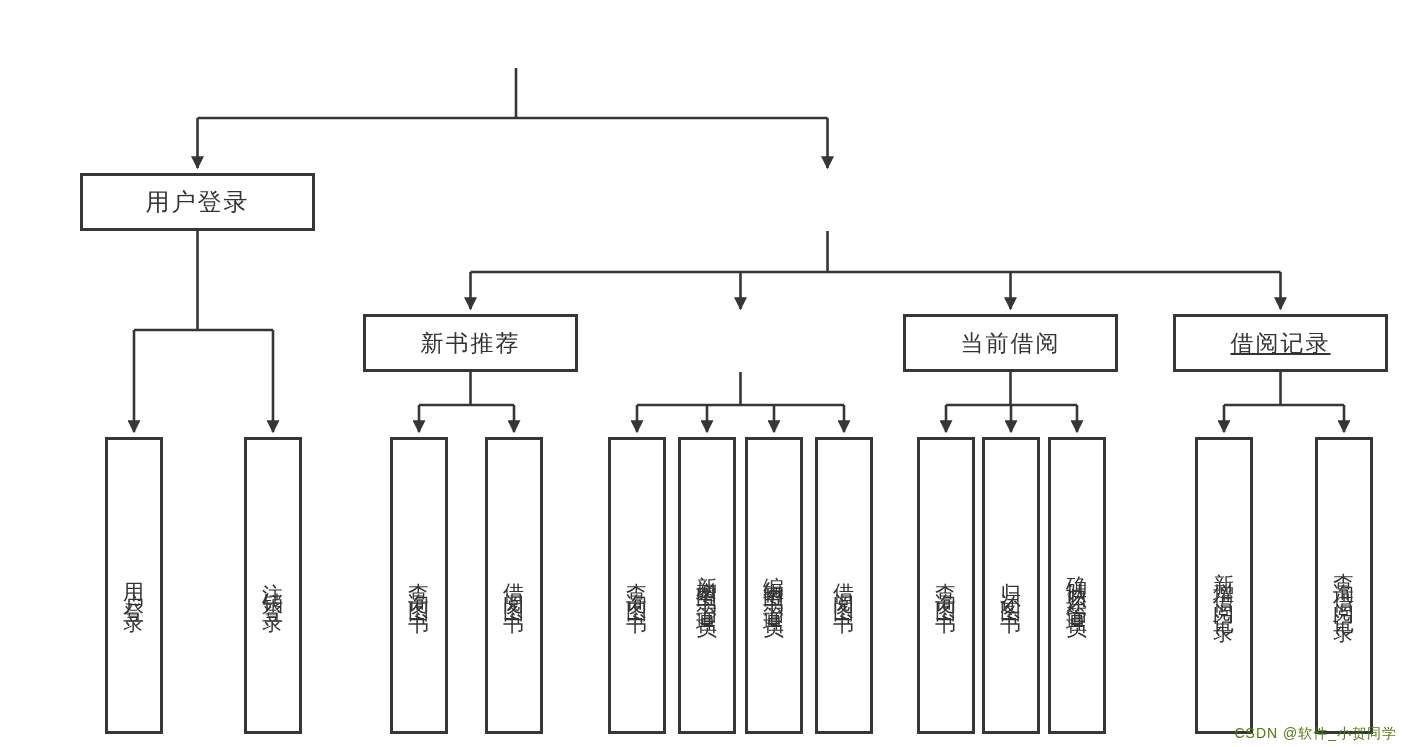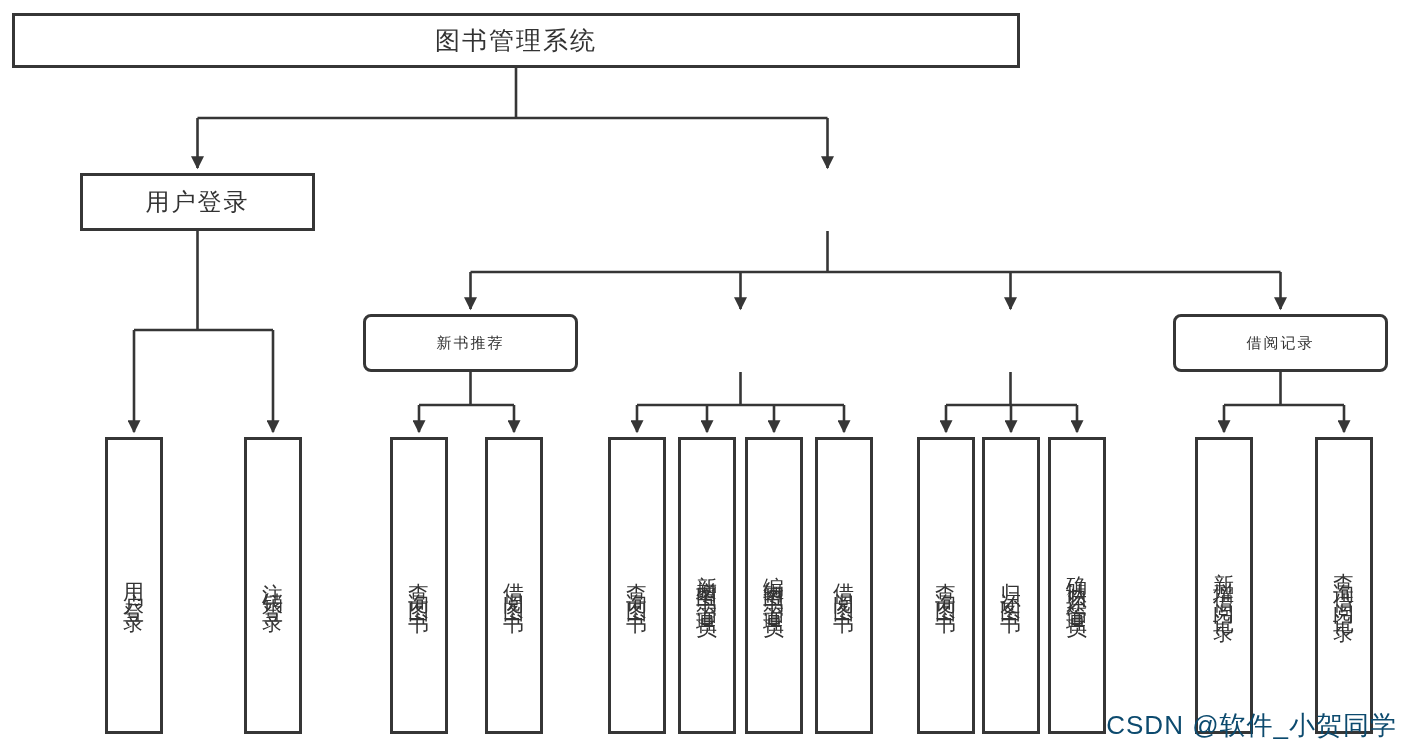--- a/index.html
+++ b/index.html
@@ -20,25 +20,25 @@
     display:flex;
     align-items:center;
     justify-content:center;
     z-index:1;
     color:#333333;
   }
   .node-root{left:12px;top:13px;width:1008px;height:55px;font-size:25px;letter-spacing:2px;}
   .node-l2{width:235px;height:58px;font-size:24px;letter-spacing:2px;}
   .node-l2.pos-login{left:80px;top:173px;}
   .node-l2.pos-mgmt{left:710px;top:173px;}
-  .node-l3{width:215px;height:58px;font-size:15px;letter-spacing:2px;top:314px;border-radius:8px;}
+  .node-l3{width:215px;height:58px;font-size:23px;letter-spacing:2px;top:314px;}
   .pos-l3-0{left:363px;}
   .pos-l3-1{left:633px;}
   .pos-l3-2{left:903px;}
-  .pos-l3-3{left:1173px;}
+  .pos-l3-3{left:1173px;text-decoration:underline;}
   .leaf{
     position:absolute;
     box-sizing:border-box;
     top:437px;
     width:58px;height:297px;
     background:#ffffff;
     border:3px solid #363636;
     z-index:1;
     display:flex;
     align-items:center;
@@ -54,22 +54,22 @@
   .pos-leaf-a0{left:105px;}  .pos-leaf-a1{left:244px;}
   .pos-leaf-b0{left:390px;}  .pos-leaf-b1{left:485px;}
   .pos-leaf-c0{left:608px;}  .pos-leaf-c1{left:678px;}
   .pos-leaf-c2{left:745px;}  .pos-leaf-c3{left:815px;}
   .pos-leaf-d0{left:917px;}  .pos-leaf-d1{left:982px;}
   .pos-leaf-d2{left:1048px;}
   .pos-leaf-e0{left:1195px;} .pos-leaf-e1{left:1315px;}
   .watermark{
     position:absolute;
     right:8px;bottom:4px;
-    font-size:26px;
-    color:#0c4a6e;
+    font-size:14px;
+    color:#4d7c0f;
     z-index:2;
     letter-spacing:1px;
     white-space:nowrap;
   }
 </style>
 </head>
 <body>
 
 <div class="stage">
 
@@ -116,25 +116,25 @@
       <path d="M1011 405 V432" marker-end="url(#arrow)"></path>
       <path d="M1077 405 V432" marker-end="url(#arrow)"></path>
 
       <path d="M1280.5 372 V405"></path>
       <path d="M1224 405 H1344"></path>
       <path d="M1224 405 V432" marker-end="url(#arrow)"></path>
       <path d="M1344 405 V432" marker-end="url(#arrow)"></path>
     </g>
   </svg>
 
-  <div class="node node-root">图书管理系统</div>
 
   <div class="node node-l2 pos-login">用户登录</div>
 
   <div class="node node-l3 pos-l3-0">新书推荐</div>
+  <div class="node node-l3 pos-l3-2">当前借阅</div>
   <div class="node node-l3 pos-l3-3">借阅记录</div>
 
   <div class="leaf pos-leaf-a0">用户登录</div>
   <div class="leaf pos-leaf-a1">注销登录</div>
 
   <div class="leaf pos-leaf-b0">查询图书</div>
   <div class="leaf pos-leaf-b1">借阅图书</div>
 
   <div class="leaf pos-leaf-c0">查询图书</div>
   <div class="leaf dense pos-leaf-c1">新增图书（管理员）</div>

